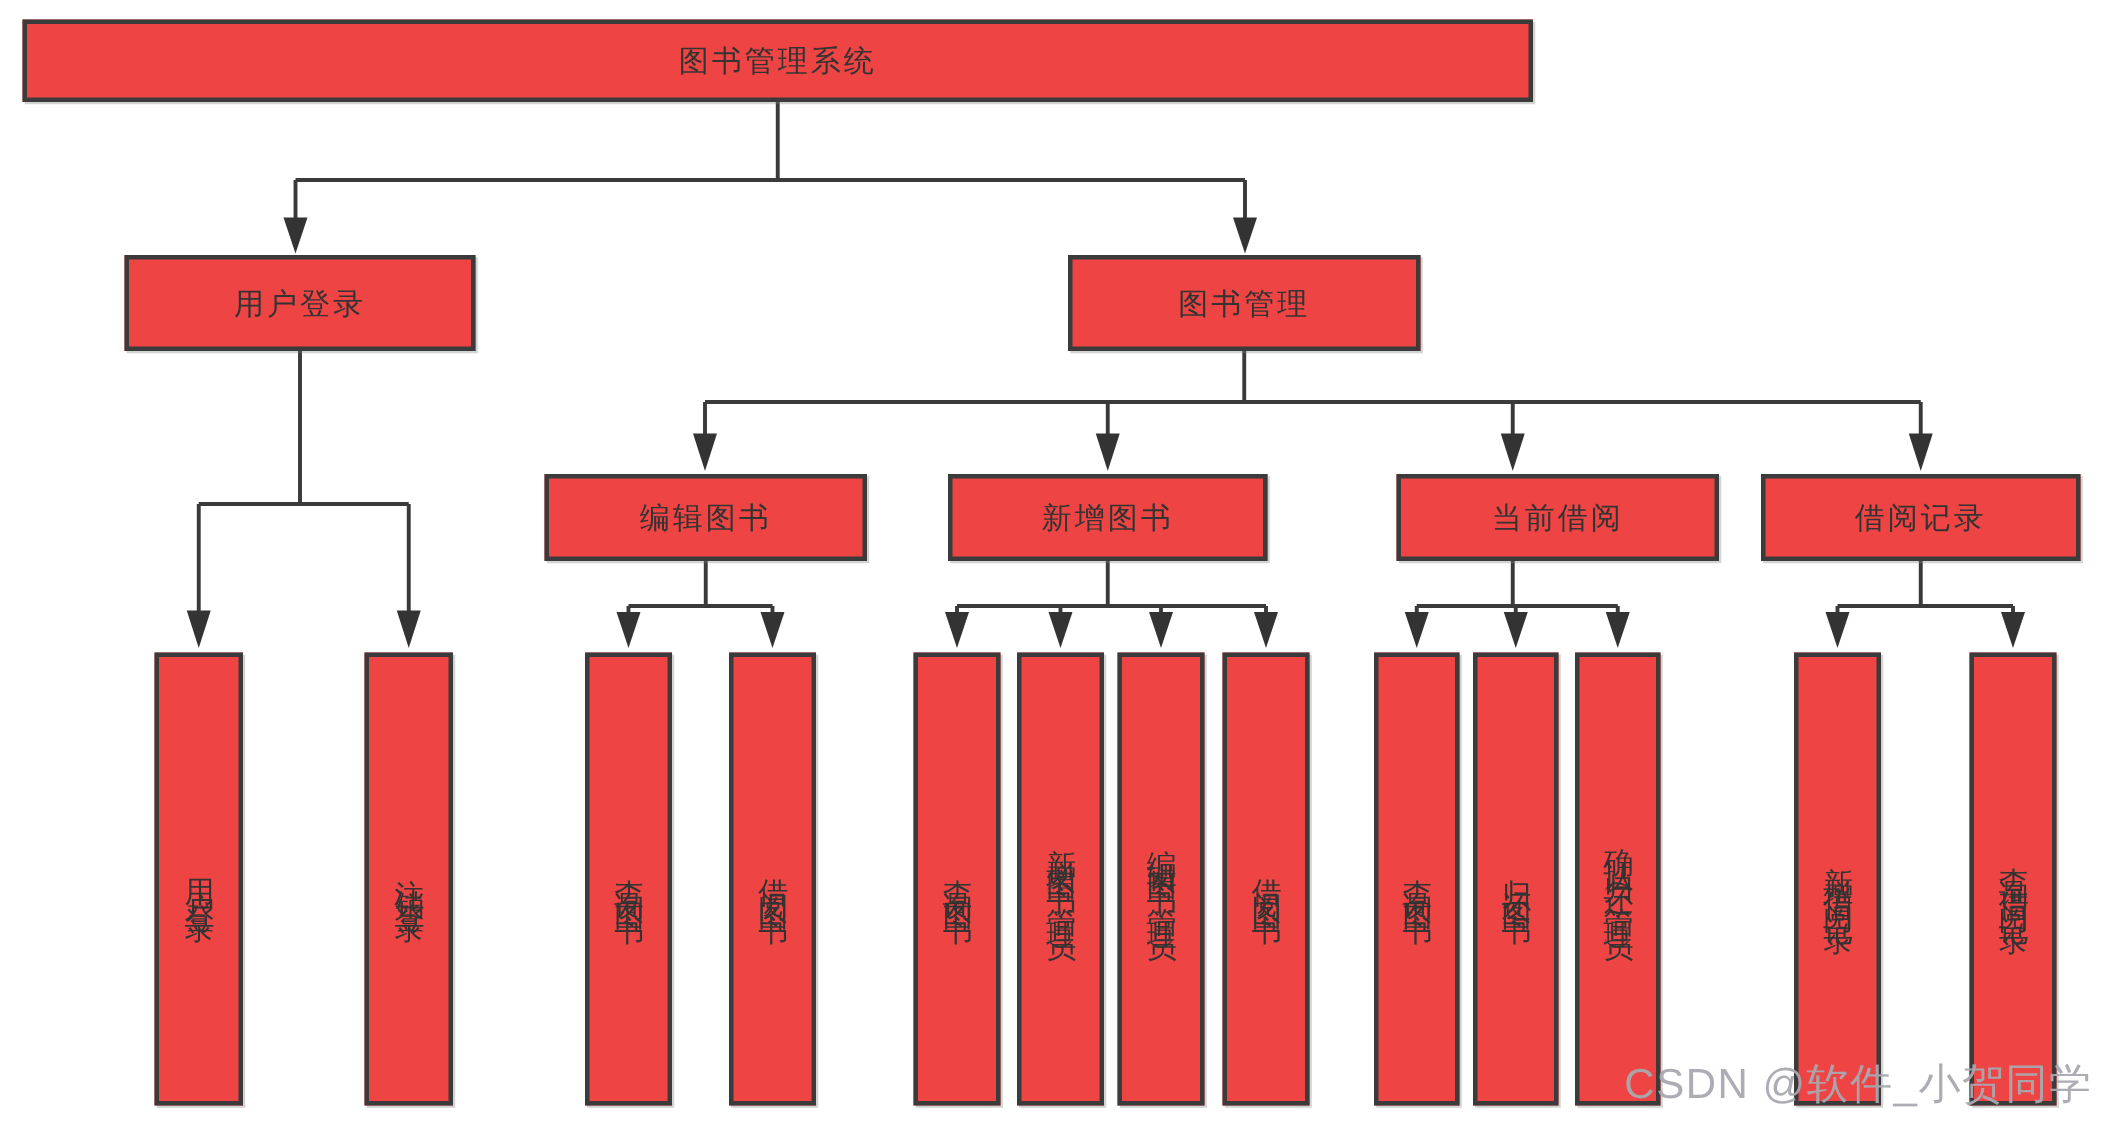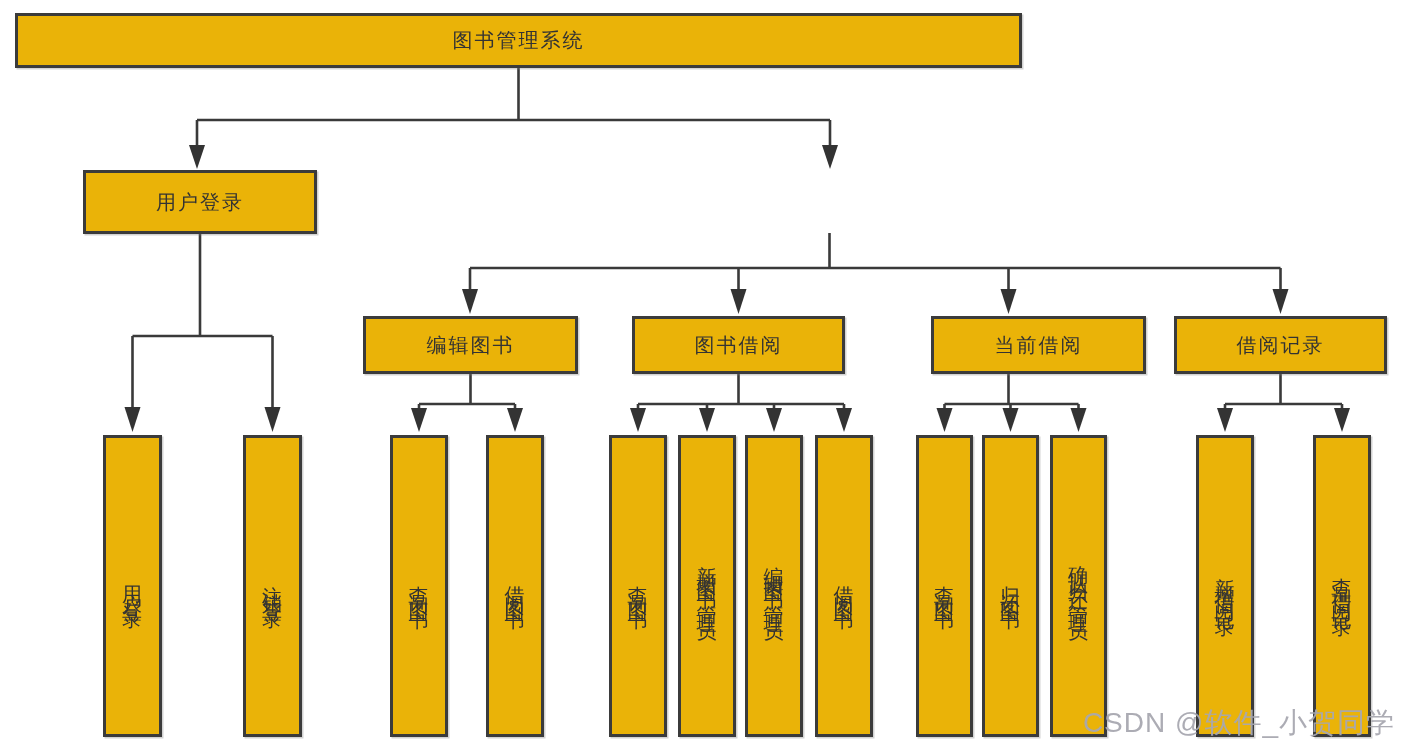--- a/index.html
+++ b/index.html
@@ -26,21 +26,21 @@
     stroke-width: 2.6;
     fill: none;
   }
   #connectors polygon {
     fill: #333333;
     stroke: none;
   }
   .node {
     position: absolute;
     box-sizing: border-box;
-    background: #eab308;
+    background: #ef4444;
     border: 3px solid #3b3b3b;
     box-shadow: 1.5px 1.5px 0 rgba(130,130,130,0.35);
     display: flex;
     align-items: center;
     justify-content: center;
     color: #333333;
     font-size: 20px;
     letter-spacing: 2px;
     text-align: center;
     z-index: 2;
@@ -99,23 +99,24 @@
     <polygon points="1070.5,408 1086.5,408 1078.5,432"></polygon>
 
     <path d="M1280.5 373 V404 M1225 404 H1342 M1225 404 V410 M1342 404 V410"></path>
     <polygon points="1217,408 1233,408 1225,432"></polygon>
     <polygon points="1334,408 1350,408 1342,432"></polygon>
   </svg>
 
   <div class="node" style="left:15px; top:13px; width:1007px; height:55px;">图书管理系统</div>
 
   <div class="node" style="left:83px; top:170px; width:234px; height:64px;">用户登录</div>
+  <div class="node" style="left:712px; top:170px; width:235px; height:64px;">图书管理</div>
 
   <div class="node" style="left:363px; top:316px; width:215px; height:58px;">编辑图书</div>
-  <div class="node" style="left:632px; top:316px; width:213px; height:58px;">图书借阅</div>
+  <div class="node" style="left:632px; top:316px; width:213px; height:58px;">新增图书</div>
   <div class="node" style="left:931px; top:316px; width:215px; height:58px;">当前借阅</div>
   <div class="node" style="left:1174px; top:316px; width:213px; height:58px;">借阅记录</div>
 
   <div class="node leaf" style="left:103px; top:435px; width:59px; height:302px;">
     <span>用户登录</span>
   </div>
   <div class="node leaf" style="left:243px; top:435px; width:59px; height:302px;">
     <span>注销登录</span>
   </div>
 

